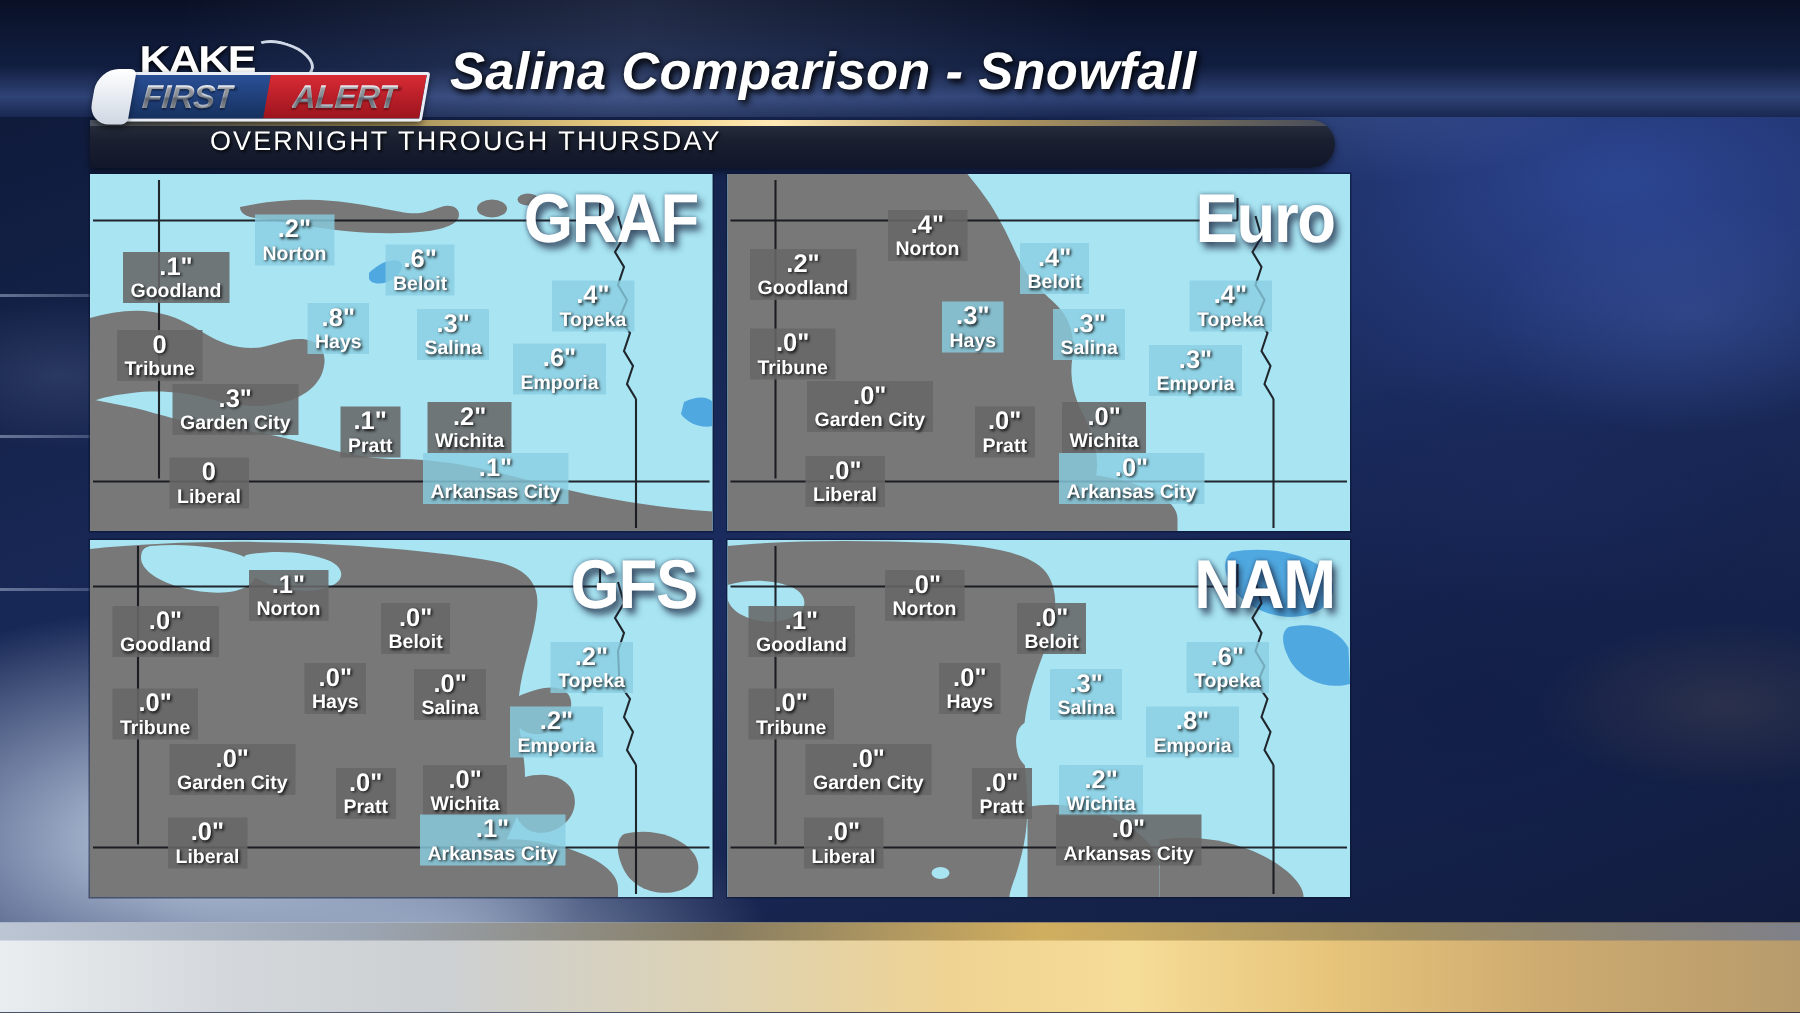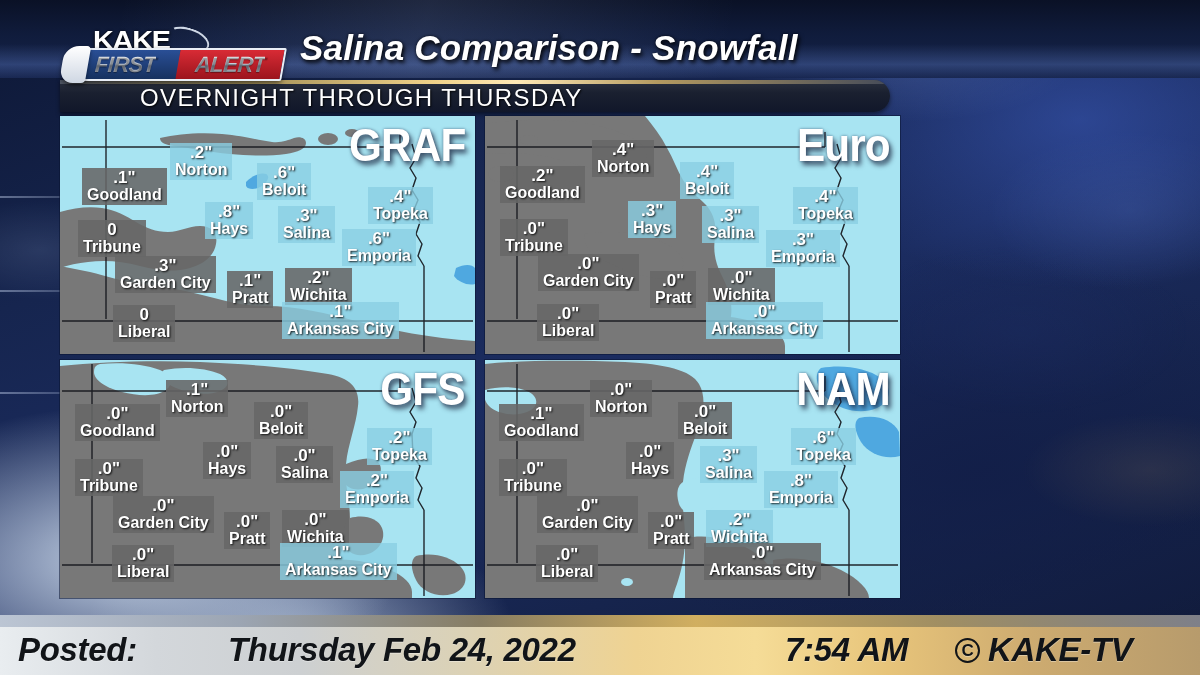--- a/index.html
+++ b/index.html
@@ -110,21 +110,21 @@
     border-radius:0 16px 16px 0;
     box-shadow:0 2px 4px rgba(0,0,0,.5);
     overflow:hidden;
   }
   .subbar-gold{
     position:absolute; left:0; top:0; width:830px; height:4px;
     background:linear-gradient(90deg,#4d5462 0%,#9f8c55 22%,#f0d289 45%,#ffe9b6 55%,#b49a60 72%,#454b59 100%);
   }
   .subbar-txt{
     position:absolute; left:80px; top:4px;
-    font-size:24px; letter-spacing:1.4px; color:#ffffff;
+    font-size:18px; letter-spacing:1.4px; color:#ffffff;
     text-shadow:1px 1px 2px rgba(0,0,0,.9);
   }
 
   
   .grid{ position:absolute; left:60px; top:116px; width:845px; height:482px; }
   .panel{
     position:absolute; width:415px; height:238px; overflow:hidden;
     background:#a8e4f2;
     box-shadow:0 0 0 1px rgba(10,20,50,.55);
   }
@@ -151,21 +151,21 @@
     padding:1px 5px 2px 5px;
     display:flex; flex-direction:column; align-items:center; line-height:1;
   }
   .chip.gray { background:rgba(103,103,103,.88); }
   .chip.snow { background:rgba(137,206,226,.80); }
   .chip .v{
     font-size:17px; font-weight:bold; color:#ffffff;
     text-shadow:1px 1px 2px rgba(0,0,0,.85);
   }
   .chip .n{
-    font-size:16px; font-weight:bold; color:#ffffff; margin-top:1px;
+    font-size:13px; font-weight:bold; color:#ffffff; margin-top:1px;
     text-shadow:1px 1px 2px rgba(0,0,0,.85); white-space:nowrap;
   }
 
   
   .footer{
     position:absolute; left:0; bottom:0; width:1200px; height:60px;
     background:linear-gradient(90deg,#e8ecef 0%,#d4d8dc 14%,#cfd2d4 26%,#d8cfb4 40%,#eccf8a 54%,#f3d78c 64%,#e6c278 74%,#cfae74 84%,#b9a municipalities 100%);
     background:linear-gradient(90deg,#e9edf0 0%,#d3d7db 13%,#cdd0d2 25%,#dcd2b5 39%,#efd392 53%,#f5dc97 63%,#e7c47a 74%,#cdab70 86%,#b79b6c 100%);
     overflow:hidden;
   }
@@ -562,22 +562,15 @@
             <div class="v">.0"</div>
             <div class="n">Arkansas City</div>
           </div>
         </div>
     </div>
 
   </div>
 
   <div class="footer">
     <div class="footer-top"></div>
-    <div class="footer-row">
-      <span class="f-posted">Posted:</span>
-      <span class="f-date">Thursday Feb 24, 2022</span>
-      <span class="f-time">7:54 AM</span>
-      <span class="f-cmark">C</span>
-      <span class="f-station">KAKE-TV</span>
-    </div>
   </div>
 
 </div>
 
 </body></html>

